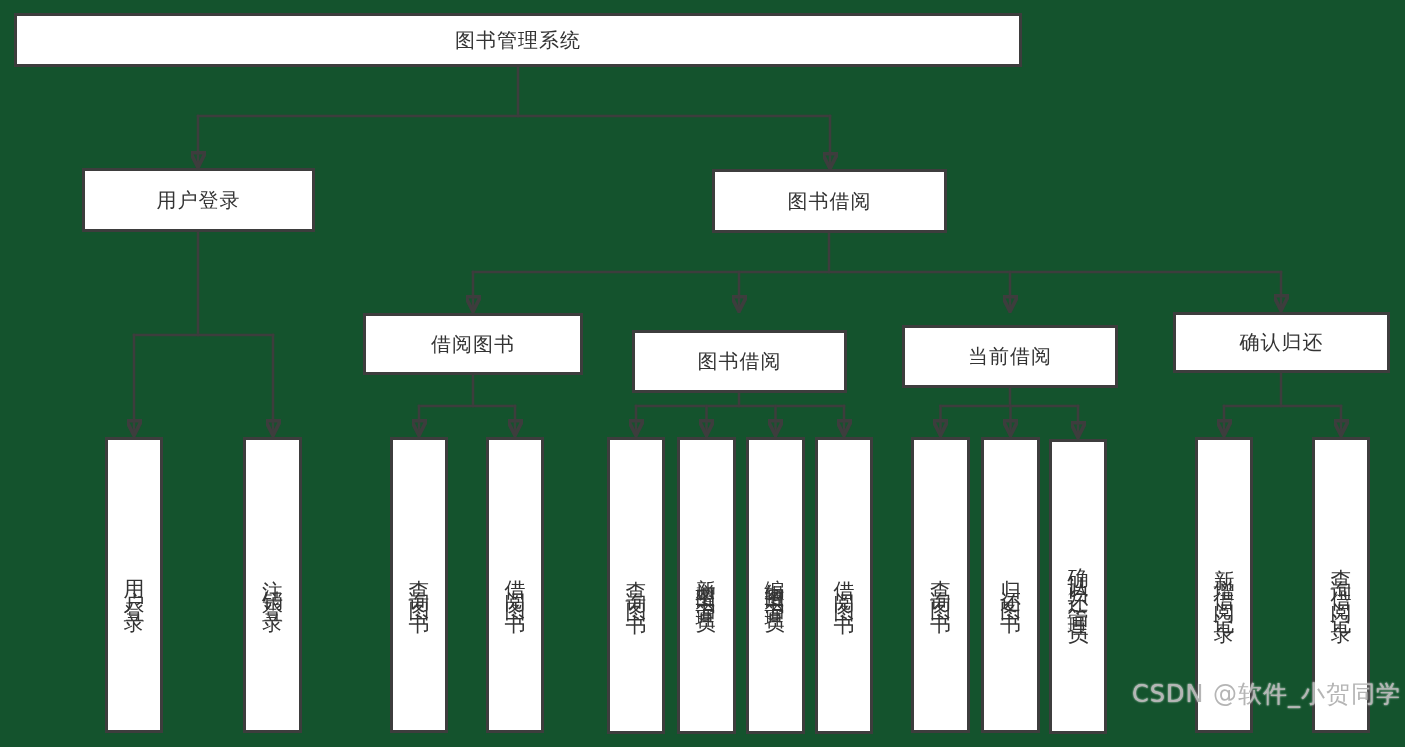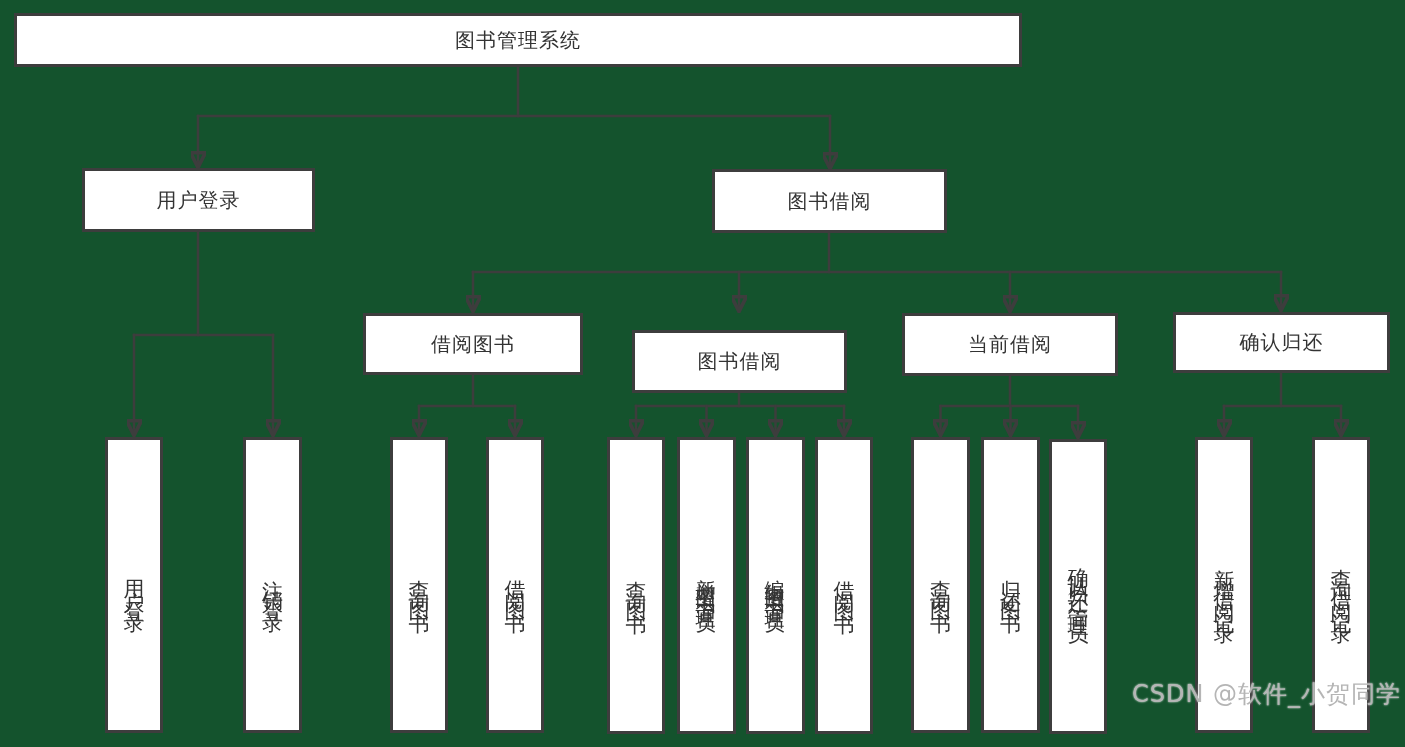--- a/index.html
+++ b/index.html
@@ -50,21 +50,21 @@
   .v-normal span { font-size: 21px; letter-spacing: 11px; }
   .v-med    span { font-size: 21px; letter-spacing: 8px; }
   .v-long   span { font-size: 20px; letter-spacing: 5px; }
 
   
   .n-root   { left: 14px;   top: 13px;  width: 1008px; height: 54px; }
   .n-login  { left: 82px;   top: 168px; width: 233px;  height: 64px; }
   .n-mgmt   { left: 712px;  top: 169px; width: 235px;  height: 64px; }
   .n-newrec { left: 363px;  top: 313px; width: 220px;  height: 62px; }
   .n-borrow { left: 632px;  top: 330px; width: 215px;  height: 63px; }
-  .n-current{ left: 902px;  top: 313px; width: 216px;  height: 63px; }
+  .n-current{ left: 902px;  top: 325px; width: 216px;  height: 63px; }
   .n-record { left: 1173px; top: 312px; width: 217px;  height: 61px; }
 
   
   .n-a1 { left: 105px;  top: 437px; width: 58px; height: 296px; }
   .n-a2 { left: 243px;  top: 437px; width: 59px; height: 296px; }
   .n-b1 { left: 390px;  top: 437px; width: 58px; height: 296px; }
   .n-b2 { left: 486px;  top: 437px; width: 58px; height: 296px; }
   .n-c1 { left: 607px;  top: 437px; width: 58px; height: 297px; }
   .n-c2 { left: 677px;  top: 437px; width: 59px; height: 297px; }
   .n-c3 { left: 746px;  top: 437px; width: 59px; height: 297px; }

